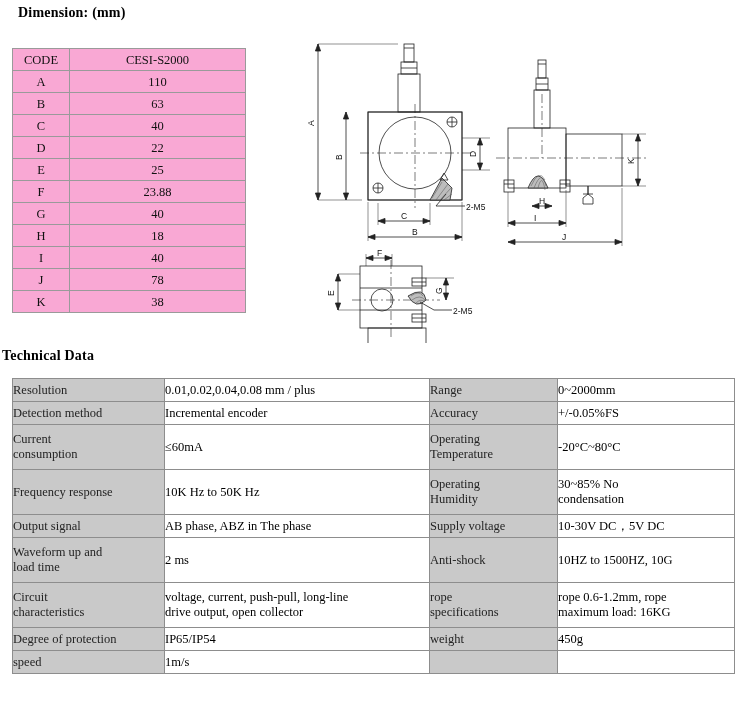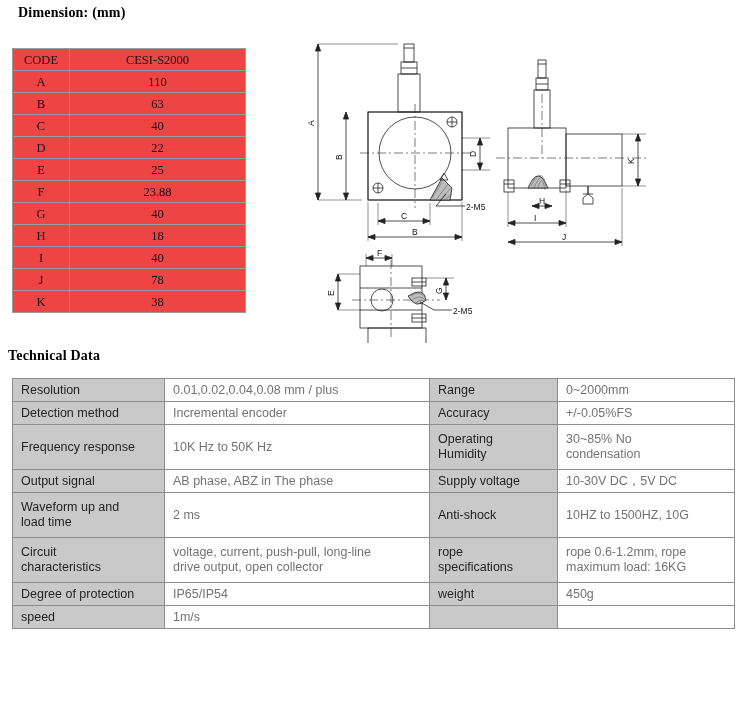--- a/index.html
+++ b/index.html
@@ -18,33 +18,33 @@
   
   .heading {
     position: absolute;
     font-family: "Liberation Serif", serif;
     font-weight: bold;
     font-size: 14px;
     color: #000;
     letter-spacing: .2px;
   }
   #dimension-heading { left: 18px; top: 5px; }
-  #technical-heading { left: 8px; top: 348px; }
+  #technical-heading { left: 2px; top: 348px; }
 
   
   #dimension-table {
     position: absolute;
     left: 12px;
     top: 48px;
     width: 234px;
     border-collapse: collapse;
     font-family: "Liberation Serif", serif;
     font-size: 12.5px;
     color: #111;
-    background: #ef4444;
+    background: #f9a8d4;
   }
   #dimension-table td {
     border: 1px solid #9a9a9a;
     height: 21px;
     padding: 0 6px;
     line-height: 20px;
     white-space: nowrap;
   }
   #dimension-table td.dim-code {
     width: 56px;
@@ -62,32 +62,33 @@
     left: 12px;
     top: 378px;
     width: 722px;
     border-collapse: collapse;
     font-size: 12.5px;
     color: #1a1a1a;
     table-layout: fixed;
   }
   #technical-table td {
     border: 1px solid #8d8d8d;
-    padding: 0 8px;
+    padding: 0 0;
     vertical-align: middle;
     line-height: 15px;
     overflow: hidden;
+    font-family: Liberation Serif, serif;
   }
   #technical-table td.tcell-label {
     background: #c9c9c9;
     color: #232323;
   }
   #technical-table td.tcell-value {
     background: #ffffff;
-    color: #737373;
+    color: #000000;
   }
   #technical-table col.col-l1 { width: 152px; }
   #technical-table col.col-v1 { width: 265px; }
   #technical-table col.col-l2 { width: 128px; }
   #technical-table col.col-v2 { width: 177px; }
 
   .row-1 td { height: 22px; }
   .row-2 td { height: 44px; }
 
   .label-stack, .value-stack {
@@ -345,20 +346,36 @@
         <td class="tcell-label">Range</td>
         <td class="tcell-value">0~2000mm</td>
       </tr>
       <tr class="row-1">
         <td class="tcell-label">Detection method</td>
         <td class="tcell-value">Incremental encoder</td>
         <td class="tcell-label">Accuracy</td>
         <td class="tcell-value">+/-0.05%FS</td>
       </tr>
       <tr class="row-2">
+        <td class="tcell-label">
+          <span class="label-stack">
+            <span class="stack-line">Current</span>
+            <span class="stack-line">consumption</span>
+          </span>
+        </td>
+        <td class="tcell-value">≤60mA</td>
+        <td class="tcell-label">
+          <span class="label-stack">
+            <span class="stack-line">Operating</span>
+            <span class="stack-line">Temperature</span>
+          </span>
+        </td>
+        <td class="tcell-value">-20°C~80°C</td>
+      </tr>
+      <tr class="row-2">
         <td class="tcell-label">Frequency response</td>
         <td class="tcell-value">10K Hz to 50K Hz</td>
         <td class="tcell-label">
           <span class="label-stack">
             <span class="stack-line">Operating</span>
             <span class="stack-line">Humidity</span>
           </span>
         </td>
         <td class="tcell-value">
           <span class="value-stack">

